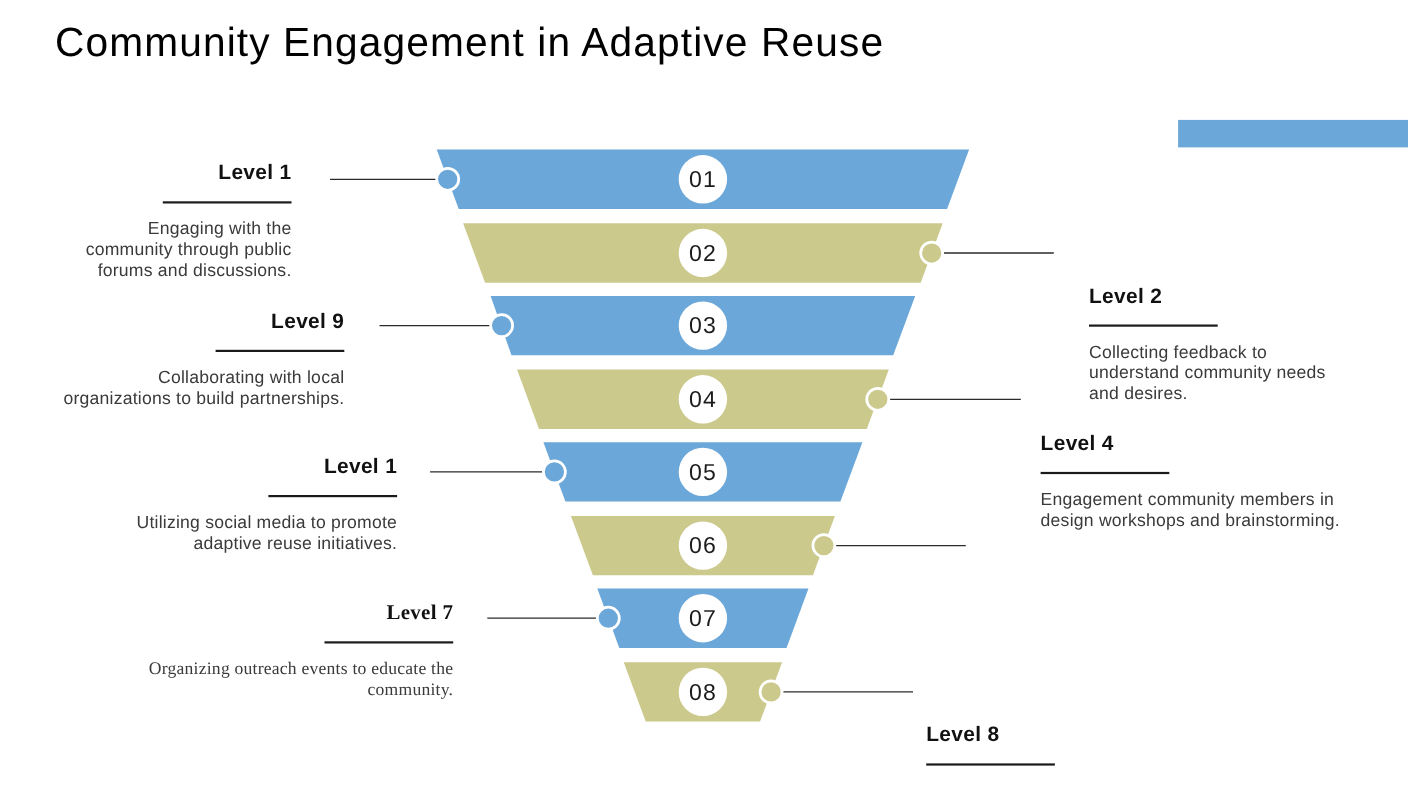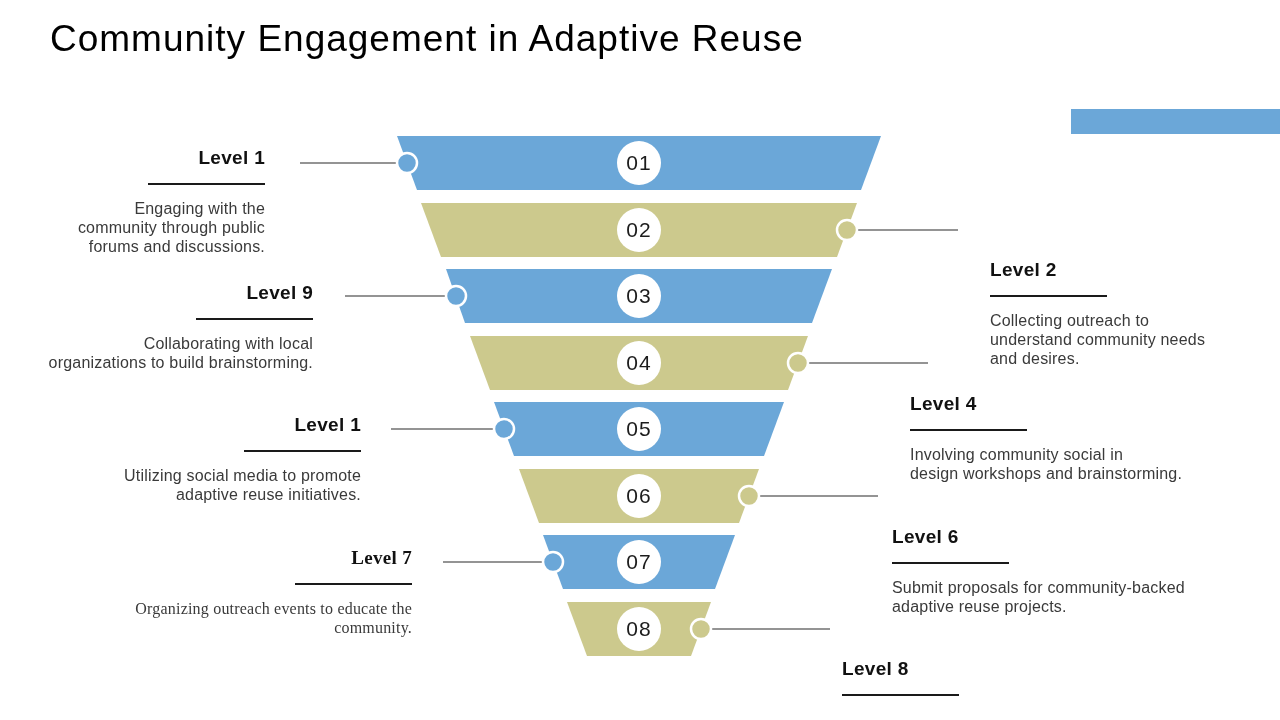--- a/index.html
+++ b/index.html
@@ -92,52 +92,46 @@
     <div class="lvl">Level 1</div>
     <div class="rule"></div>
     <div class="desc">Engaging with the
 community through public
 forums and discussions.</div>
   </div>
 
   <div class="lblock side-right" style="left:990px;top:214px;width:262px;">
     <div class="lvl">Level 2</div>
     <div class="rule"></div>
-    <div class="desc">Collecting outreach to
+    <div class="desc">Collecting feedback to
 understand community needs
 and desires.</div>
   </div>
 
   <div class="lblock side-left" style="right:967px;top:282px;width:300px;">
     <div class="lvl">Level 9</div>
     <div class="rule"></div>
     <div class="desc">Collaborating with local
-organizations to build brainstorming.</div>
+organizations to build partnerships.</div>
   </div>
 
-  <div class="lblock side-right" style="left:910px;top:348px;width:300px;">
+  <div class="lblock side-right" style="left:946px;top:348px;width:300px;">
     <div class="lvl">Level 4</div>
     <div class="rule"></div>
-    <div class="desc">Involving community social in
+    <div class="desc">Engagement community members in
 design workshops and brainstorming.</div>
   </div>
 
   <div class="lblock side-left" style="right:919px;top:414px;width:300px;">
     <div class="lvl">Level 1</div>
     <div class="rule"></div>
     <div class="desc">Utilizing social media to promote
 adaptive reuse initiatives.</div>
   </div>
 
-  <div class="lblock side-right" style="left:892px;top:481px;width:330px;">
-    <div class="lvl">Level 6</div>
-    <div class="rule"></div>
-    <div class="desc">Submit proposals for community-backed
-adaptive reuse projects.</div>
-  </div>
 
   <div class="lblock side-left" style="right:868px;top:547px;width:360px;font-family:Liberation Serif, serif;">
     <div class="lvl">Level 7</div>
     <div class="rule"></div>
     <div class="desc">Organizing outreach events to educate the
 community.</div>
   </div>
 
   <div class="lblock side-right" style="left:842px;top:613px;width:390px;">
     <div class="lvl">Level 8</div>

